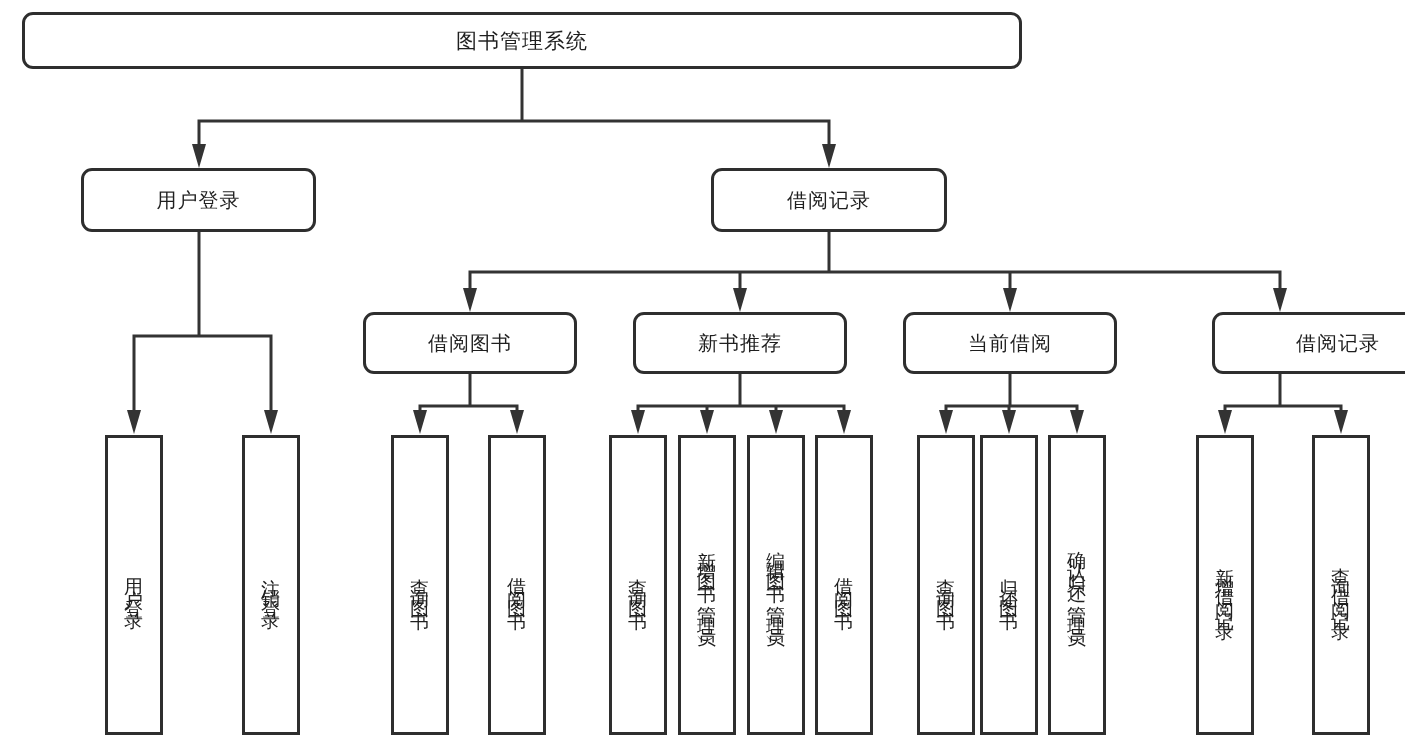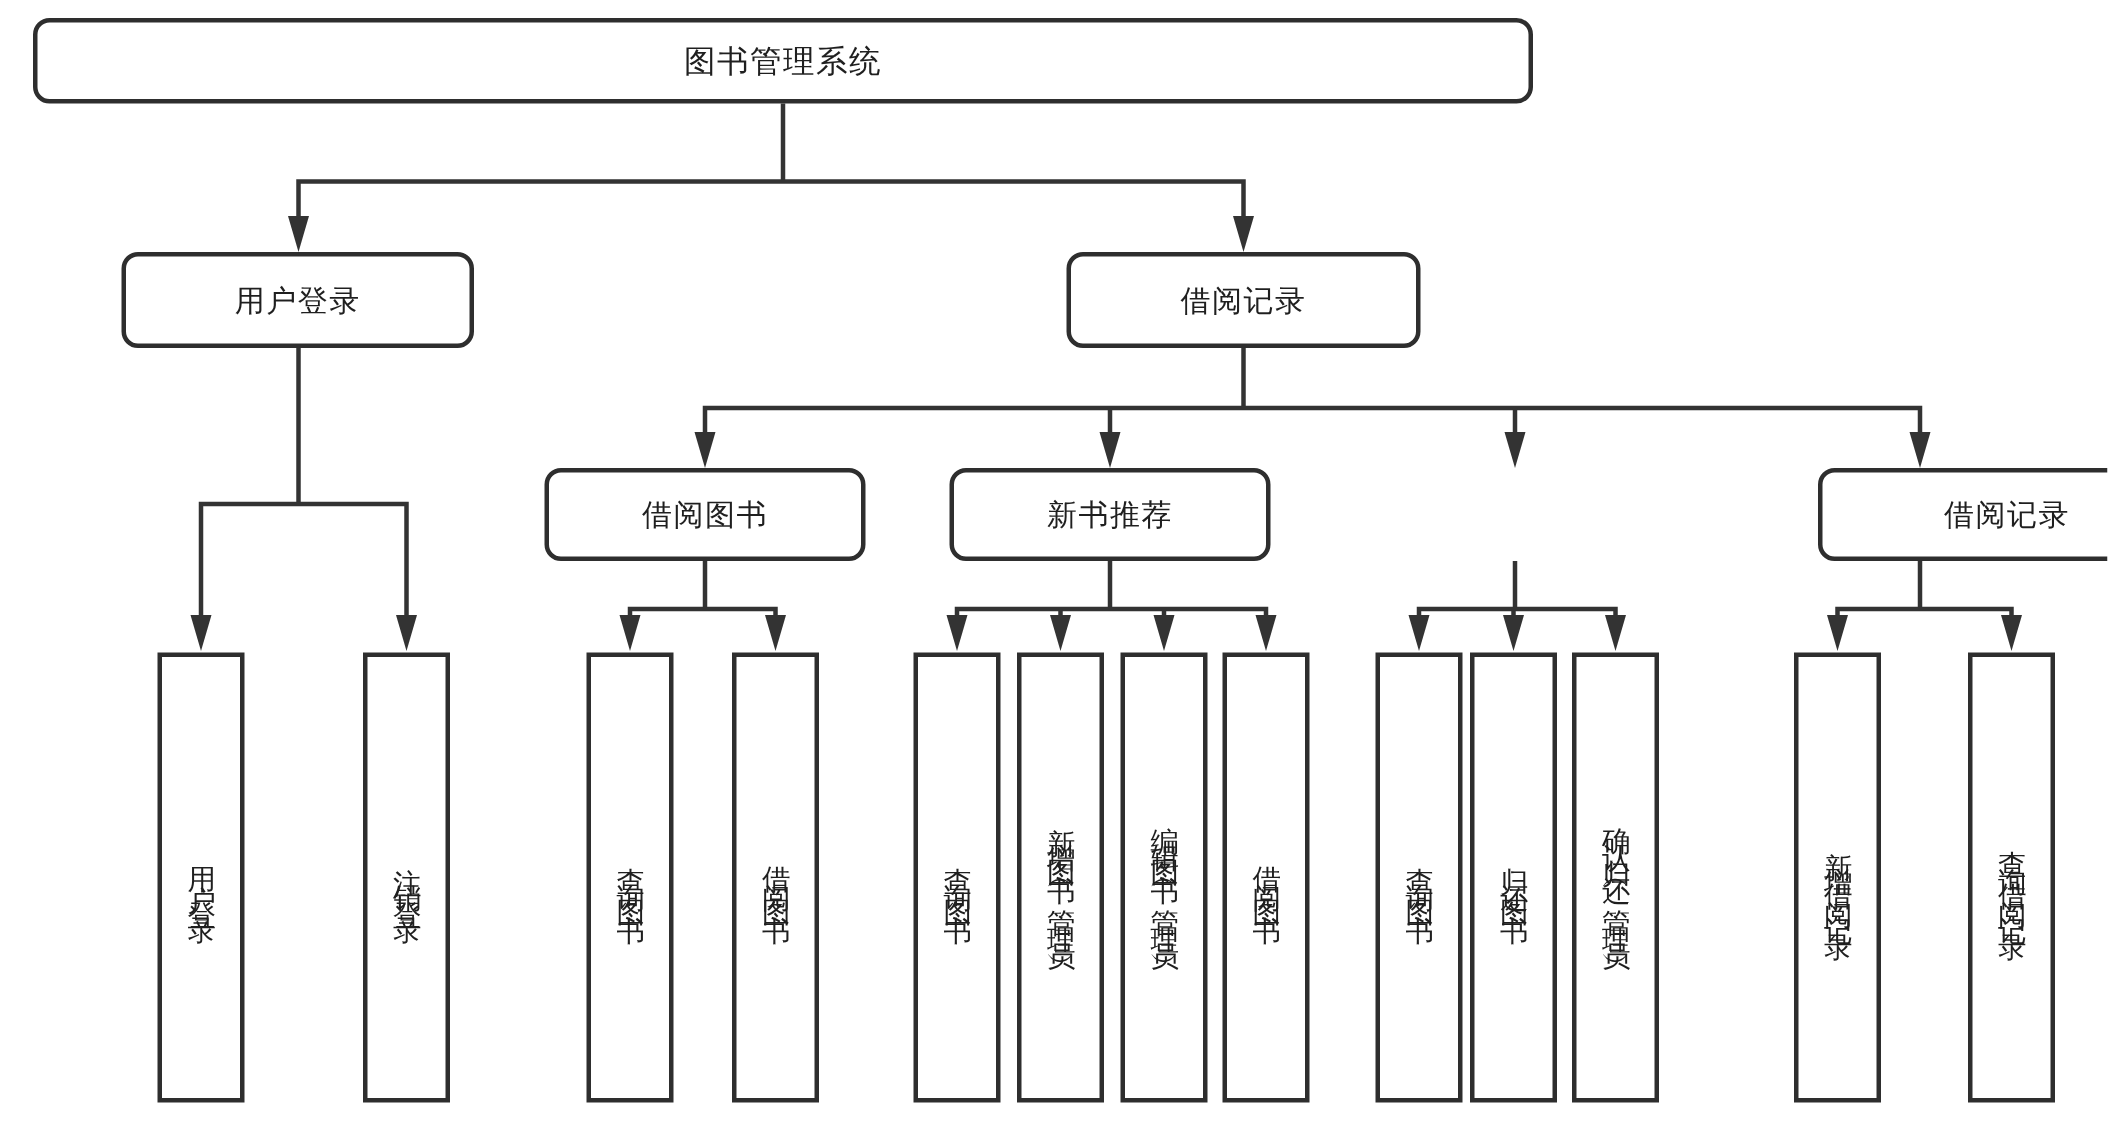--- a/index.html
+++ b/index.html
@@ -134,20 +134,23 @@
   <div class="node h-node" style="left:711px; top:168px; width:236px; height:64px;">
     <span>借阅记录</span>
   </div>
 
   <div class="node h-node" style="left:363px; top:312px; width:214px; height:62px;">
     <span>借阅图书</span>
   </div>
   <div class="node h-node" style="left:633px; top:312px; width:214px; height:62px;">
     <span>新书推荐</span>
   </div>
+  <div class="node h-node" style="left:903px; top:312px; width:214px; height:62px;">
+    <span>当前借阅</span>
+  </div>
   <div class="node h-node" style="left:1212px; top:312px; width:252px; height:62px;">
     <span>借阅记录</span>
   </div>
 
   <div class="node v-node" style="left:105px; top:435px; width:58px; height:300px;">
     <span class="vtext">用户登录</span>
   </div>
   <div class="node v-node" style="left:242px; top:435px; width:58px; height:300px;">
     <span class="vtext">注销登录</span>
   </div>

